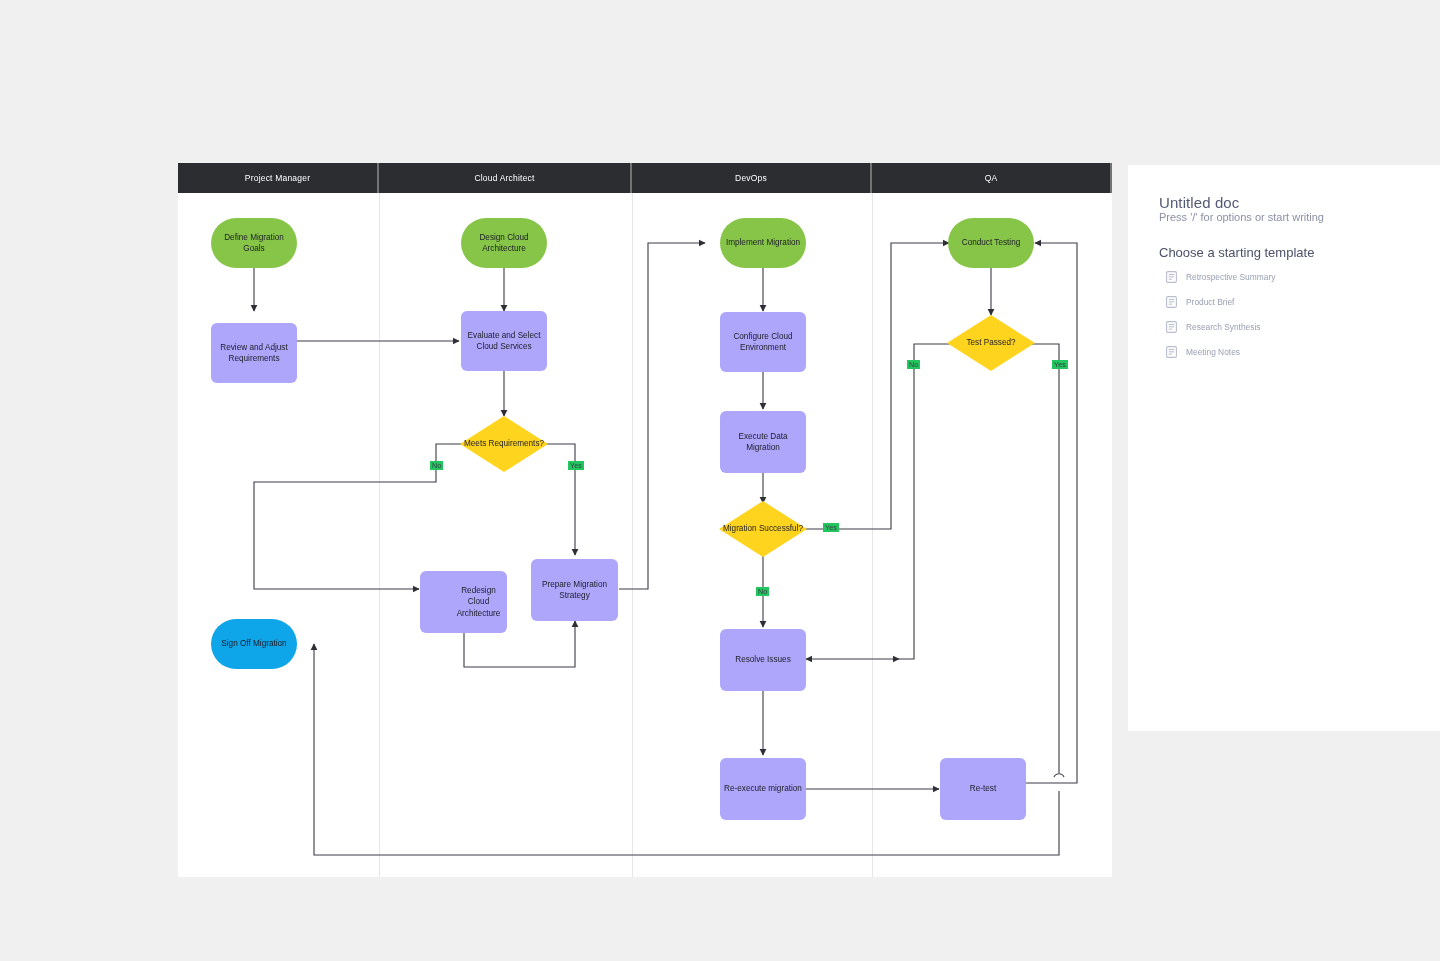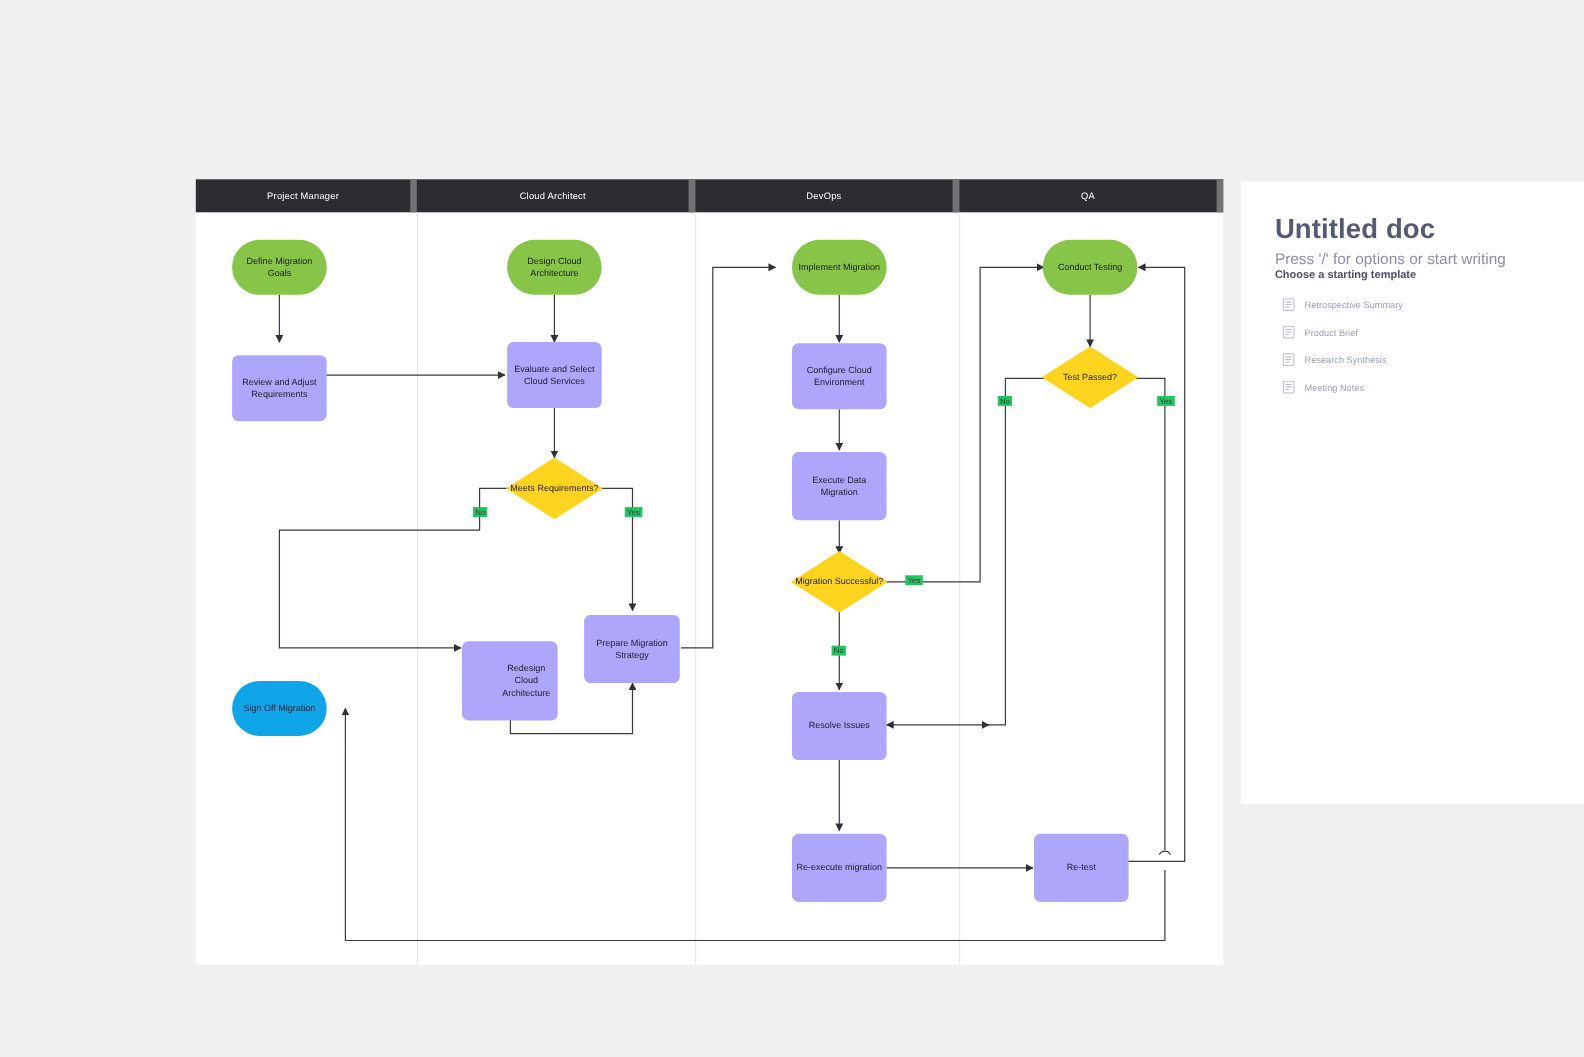--- a/index.html
+++ b/index.html
@@ -20,21 +20,21 @@
     width: 934px; height: 714px;
     background: #ffffff;
   }
   #chart-svg { position: absolute; left: 0; top: 0; }
 
   
   .lane-header {
     position: absolute;
     top: 0; height: 30px;
     background: #2b2d31;
-    border-right: 6px solid #737373;
+    border-right: 2px solid #737373;
     display: flex; align-items: center; justify-content: center;
   }
   .lane-header:last-of-type { border-right: none; }
   .lane-header-label {
     color: #ffffff;
     font-size: 8.5px;
     letter-spacing: .2px;
     font-family: "Liberation Sans", sans-serif;
   }
   .lane-divider {
@@ -77,30 +77,30 @@
 
   
   #doc-panel {
     position: absolute;
     left: 1128px; top: 165px;
     width: 312px; height: 566px;
     background: #ffffff;
   }
   #doc-title {
     position: absolute; left: 31px; top: 29px;
-    font-size: 25px; font-weight: 700; color: #545a76;
+    font-size: 15px; font-weight: 400; color: #545a76;
     letter-spacing: .1px;
   }
   #doc-hint {
-    position: absolute; left: 31px; top: 62px;
-    font-size: 14px; color: #8b90a6; text-align: center;
+    position: absolute; left: 31px; top: 46px;
+    font-size: 11px; color: #8b90a6; text-align: center;
   }
   #doc-subtitle {
     position: absolute; left: 31px; top: 80px;
-    font-size: 10px; font-weight: 700; color: #4a5068;
+    font-size: 13px; font-weight: 400; color: #4a5068;
   }
   .tmpl-list { position: absolute; left: 38px; top: 99px; width: 260px; }
   .tmpl-item {
     display: flex; align-items: center;
     height: 25px; cursor: pointer;
   }
   .tmpl-icon {
     width: 11px; height: 12px; margin-right: 9px;
     flex: 0 0 auto;
     display: flex; align-items: center; justify-content: center;
@@ -206,21 +206,21 @@
     <div class="node node-start" style="left:283px;top:55px;width:86px;height:50px;">
       <span>Design Cloud Architecture</span>
     </div>
     <div class="node node-proc" style="left:283px;top:148px;width:86px;height:60px;">
       <span>Evaluate and Select Cloud Services</span>
     </div>
     <div class="node node-dec" style="left:282px;top:253px;width:88px;height:56px;">
       <div class="dec-shape"></div>
       <span class="dec-text">Meets Requirements?</span>
     </div>
-    <div class="node node-proc" style="left:242px;top:420px;width:87px;height:72px;padding-left:32px;">
+    <div class="node node-proc" style="left:242px;top:408px;width:87px;height:62px;padding-left:32px;">
       <span>Redesign Cloud Architecture</span>
     </div>
     <div class="node node-proc" style="left:353px;top:396px;width:87px;height:62px;">
       <span>Prepare Migration Strategy</span>
     </div>
 
     <div class="node node-start" style="left:542px;top:55px;width:86px;height:50px;">
       <span>Implement Migration</span>
     </div>
     <div class="node node-proc" style="left:542px;top:149px;width:86px;height:60px;">

